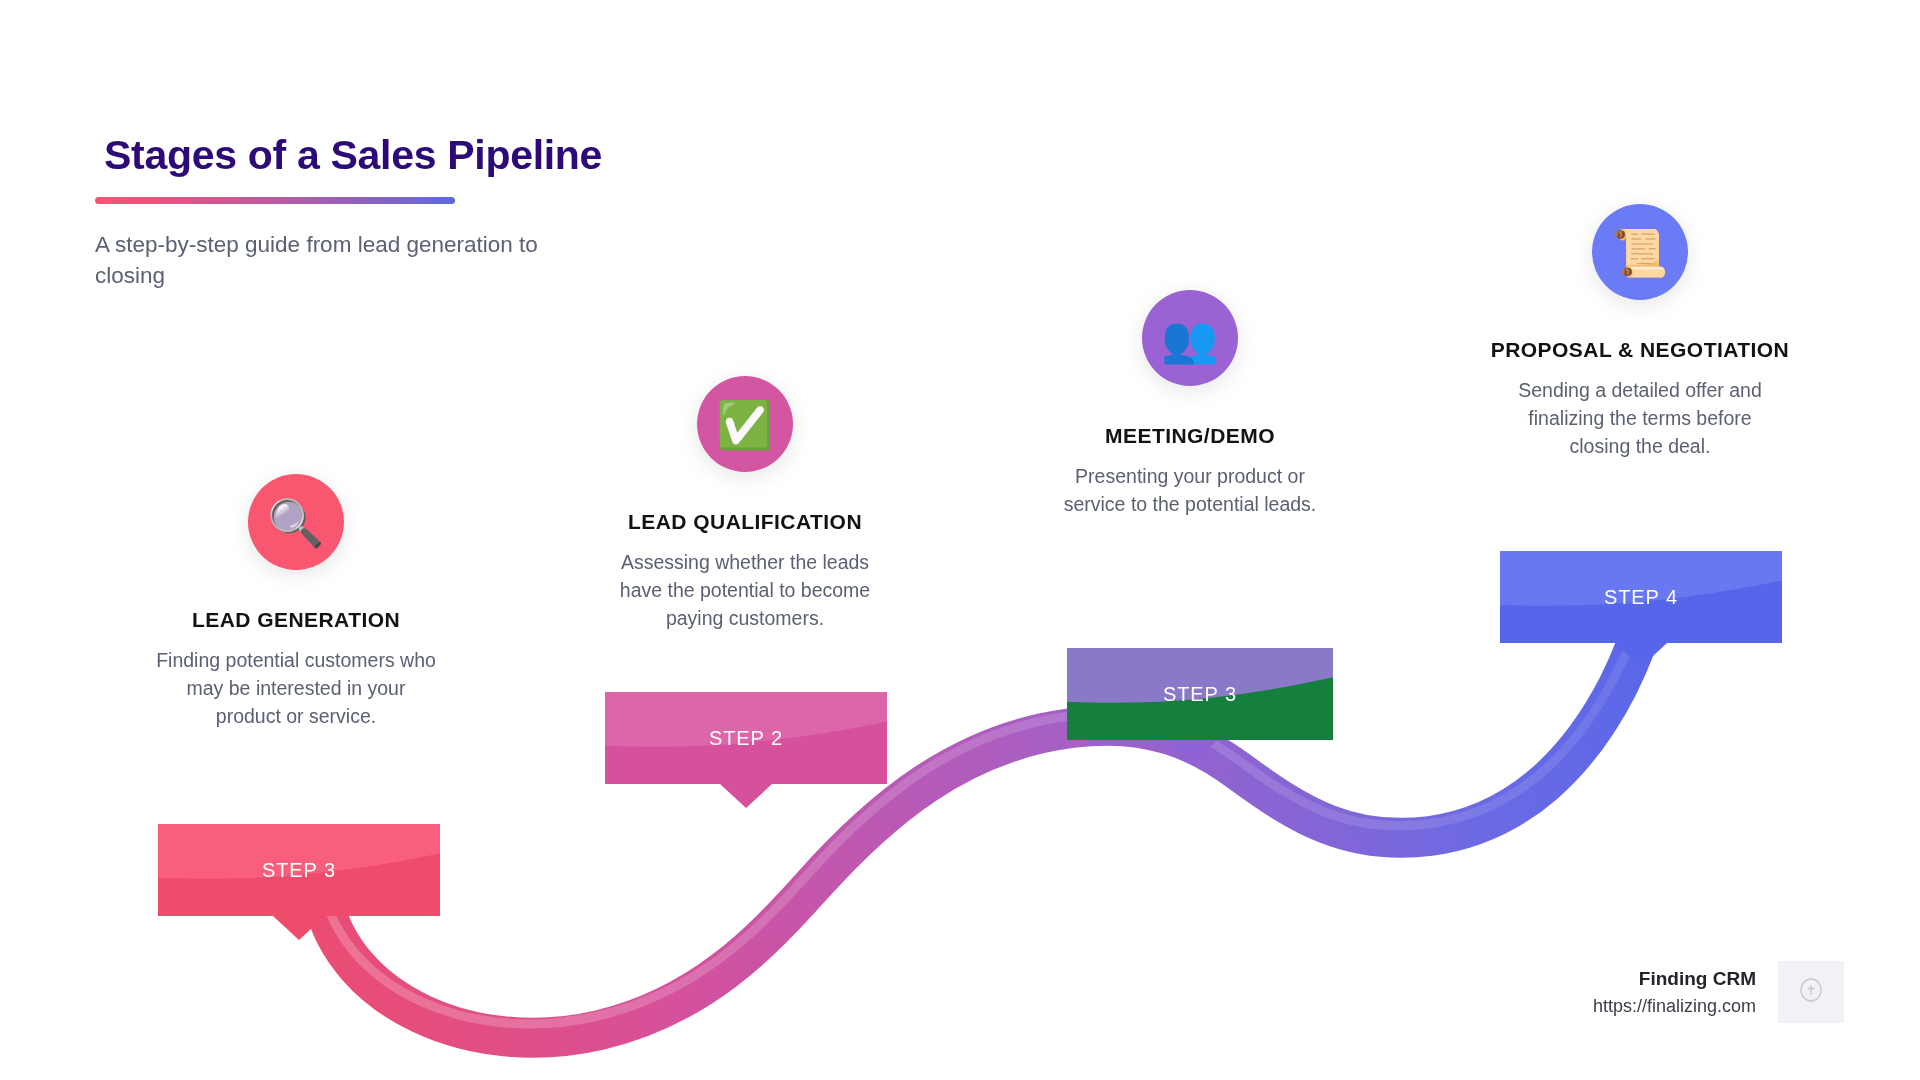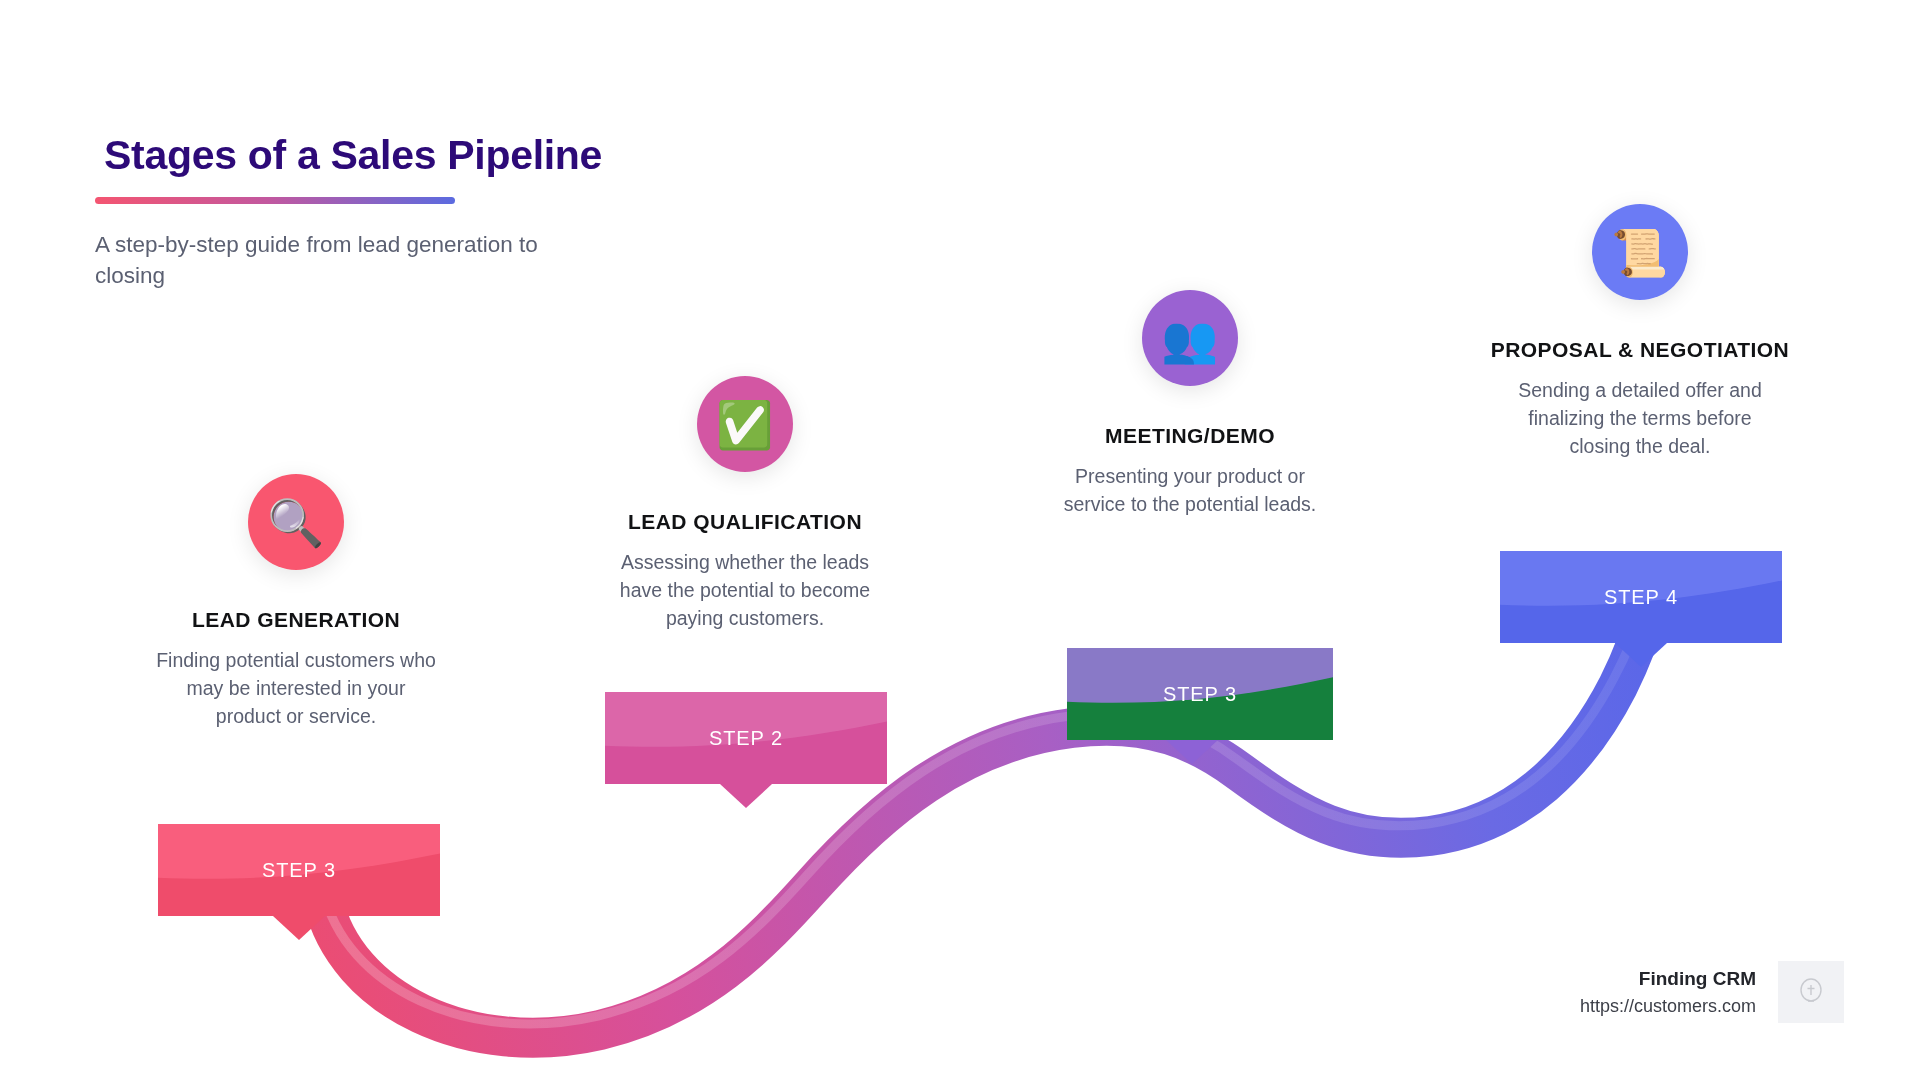--- a/index.html
+++ b/index.html
@@ -292,21 +292,21 @@
         <path d="M0 0 H282 V20 C200 44, 110 62, 0 52 Z" fill="#6d7bf2" opacity="0.85"></path>
       </svg>
       <span class="banner-label">STEP 4</span>
     </div>
     <div class="banner-tail" style="border-top:24px solid #5566ea;"></div>
   </div>
 
   <div class="footer">
     <div class="footer-text">
       <div class="brand-name">Finding CRM</div>
-      <div class="brand-url">https://customers.com</div>
+      <div class="brand-url">https://finalizing.com</div>
     </div>
     <div class="brand-logo">
       <svg width="26" height="30" viewBox="0 0 26 30" fill="none" xmlns="http://www.w3.org/2000/svg">
         <ellipse cx="13" cy="13" rx="10" ry="11" stroke="#6b6f7a" stroke-width="1.4"></ellipse>
         <path d="M13 8 L13 18 M9.5 11.5 L16.5 11.5" stroke="#6b6f7a" stroke-width="1.4"></path>
         <path d="M10 24 H16" stroke="#6b6f7a" stroke-width="1.4"></path>
       </svg>
     </div>
   </div>
 

